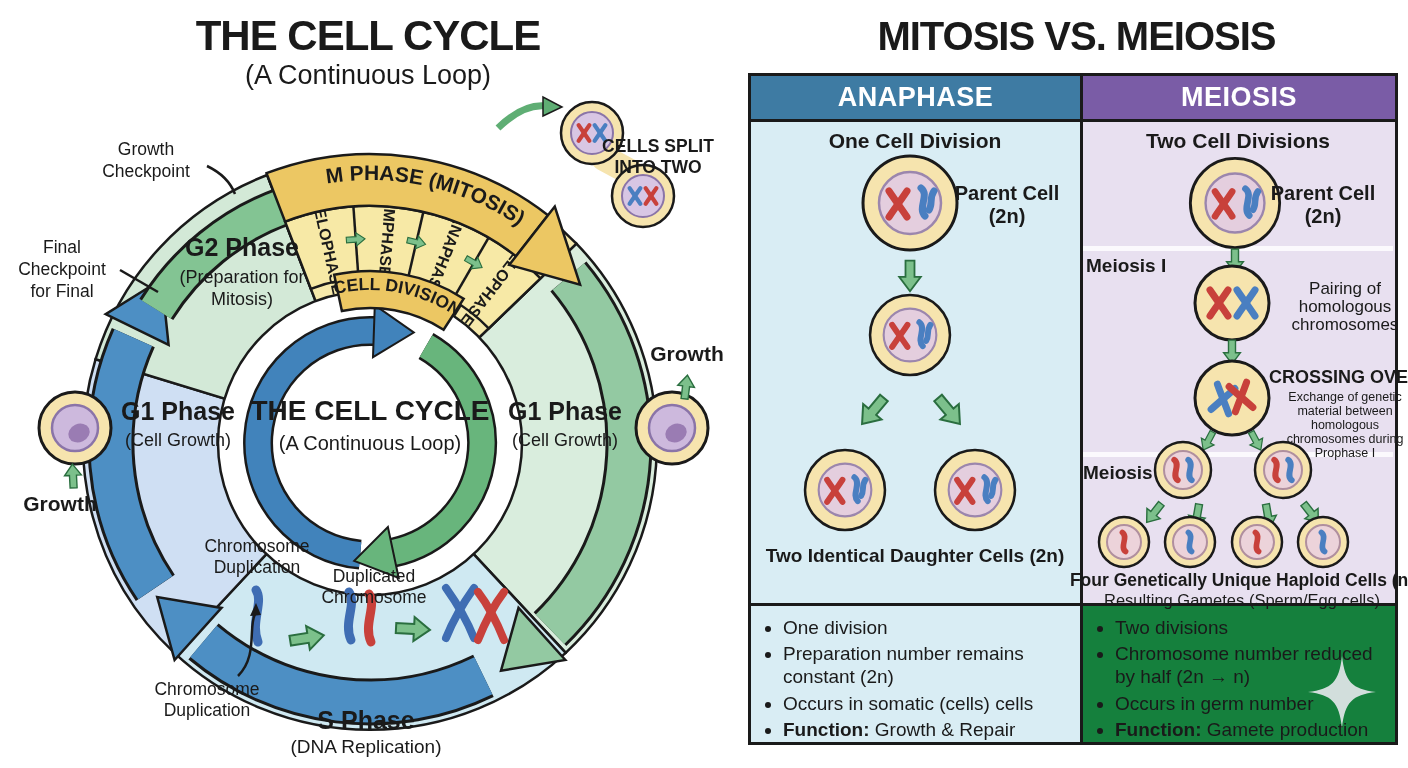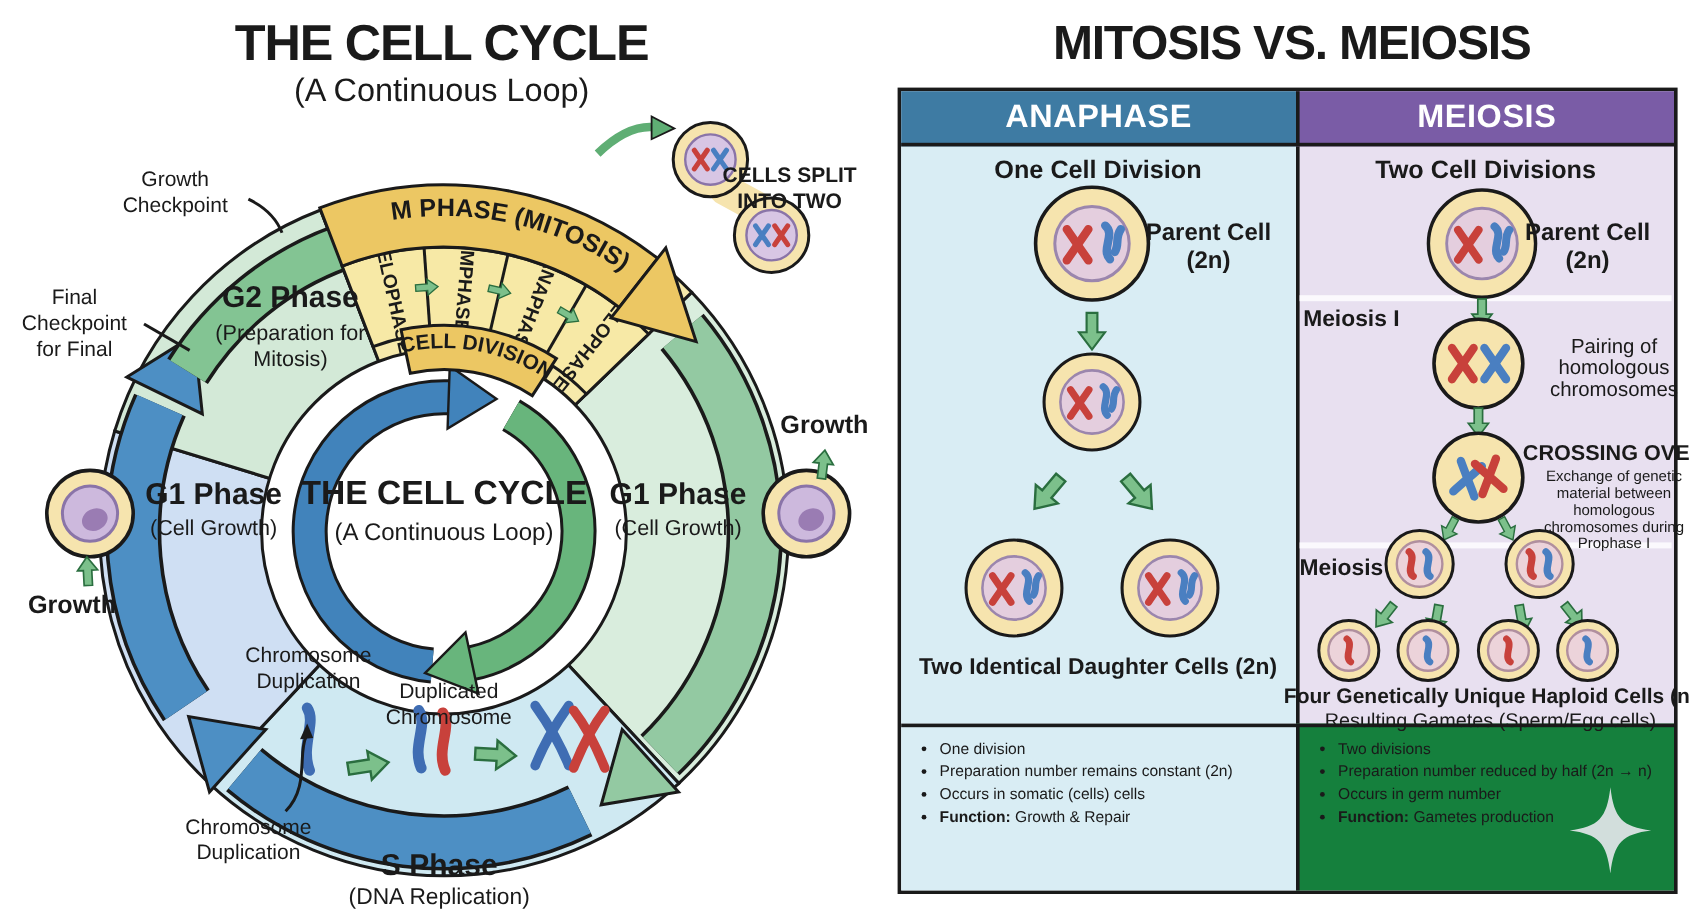--- a/index.html
+++ b/index.html
@@ -16,21 +16,21 @@
   .hdr{display:flex;align-items:center;justify-content:center;color:#fff;
        font-size:27px;font-weight:bold;letter-spacing:.5px;border-bottom:3px solid #1a1a1a;
        position:relative;z-index:3;}
   .hdr-mitosis{background:#3e7ba3;}
   .hdr-meiosis{background:#7a5ca6;border-left:3px solid #1a1a1a;}
   .body-mitosis{background:#d9edf4;}
   .body-meiosis{background:#e8e0f0;border-left:3px solid #1a1a1a;}
   .bul{border-top:3px solid #1a1a1a;position:relative;z-index:3;}
   .bul-mitosis{background:#d9edf4;}
   .bul-meiosis{background:#15803d;border-left:3px solid #1a1a1a;}
-  .bul ul{margin:0;padding:10px 6px 0 32px;font-size:13px;line-height:1.22;}
+  .bul ul{margin:0;padding:10px 6px 0 32px;font-size:19px;line-height:1.22;}
   .bul li{margin-bottom:3px;}
   .fb{font-weight:bold;}
   .right-svg{position:absolute;left:0;top:0;z-index:2;pointer-events:none;}
   .watermark{position:absolute;right:10px;bottom:1px;font-size:16px;font-weight:bold;z-index:4;}
 </style>
 </head>
 <body>
 
 <div class="stage">
 
@@ -245,23 +245,23 @@
         <ul>
           <li>One division</li>
           <li>Preparation number remains constant (2n)</li>
           <li>Occurs in somatic (cells) cells</li>
           <li><span class="fb">Function:</span><span> Growth &amp; Repair</span></li>
         </ul>
       </div>
       <div class="bul bul-meiosis">
         <ul>
           <li>Two divisions</li>
-          <li>Preparation number reduced by half (2n → n)</li>
+          <li>Chromosome number reduced by half (2n → n)</li>
           <li>Occurs in germ number</li>
-          <li><span class="fb">Function:</span><span> Gametes production</span></li>
+          <li><span class="fb">Function:</span><span> Gamete production</span></li>
         </ul>
       </div>
     </div>
 
     <svg class="right-svg" width="663" height="768" viewBox="0 0 663 768">
 
       <path d="M597,656 C600,682 607,689 631,692 C607,695 600,702 597,728 C594,702 587,695 563,692 C587,689 594,682 597,656 Z" fill="#f3eff8" opacity="0.85"></path>
 
       <rect x="338" y="246" width="310" height="5" fill="#fbf9fd"></rect>
       <rect x="338" y="452" width="310" height="5" fill="#fbf9fd"></rect>

